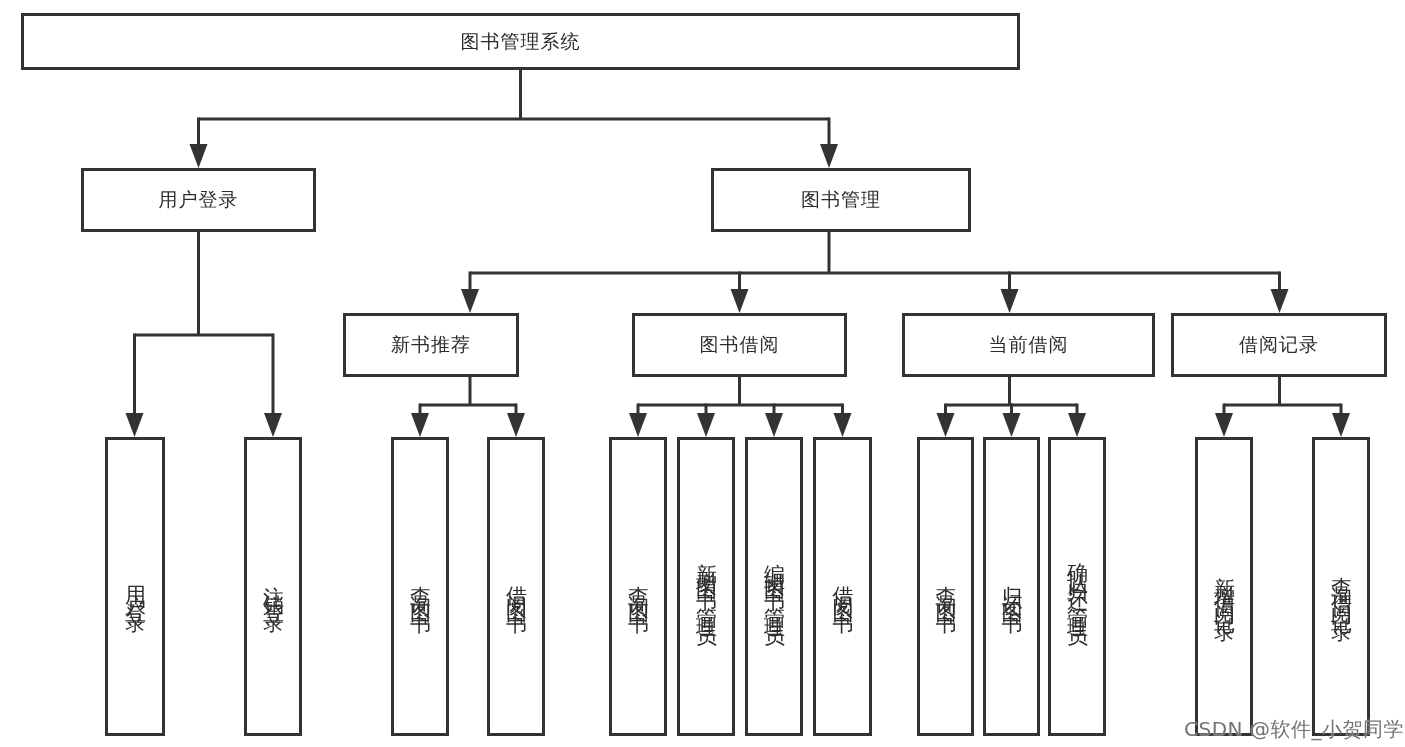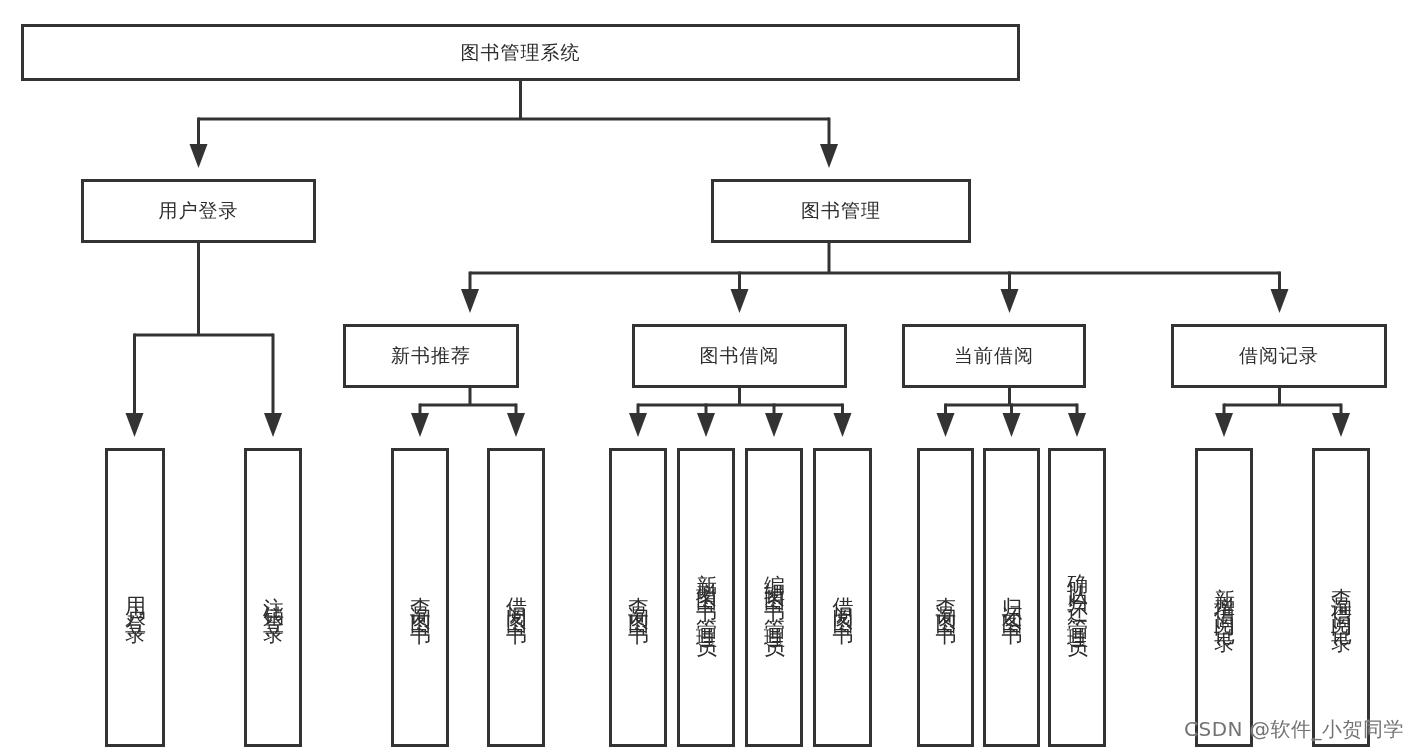--- a/index.html
+++ b/index.html
@@ -4,21 +4,21 @@
 <style>
   html,body{margin:0;padding:0;background:#fff;}
   #stage{
     position:relative;width:1405px;height:747px;background:#ffffff;overflow:hidden;
     font-family:"DejaVu Sans","Liberation Sans",sans-serif;
   }
   #connectors{position:absolute;left:0;top:0;z-index:1;}
   .node{
     position:absolute;box-sizing:border-box;border:3px solid #333333;background:#ffffff;
     display:flex;align-items:center;justify-content:center;z-index:2;
-    color:#2d2d2d;font-size:19px;letter-spacing:1px;white-space:nowrap;margin-top:11px;
+    color:#2d2d2d;font-size:19px;letter-spacing:1px;white-space:nowrap;
   }
   .vnode span{
     writing-mode:vertical-rl;text-orientation:mixed;
     font-size:21px;letter-spacing:9px;line-height:1;
   }
   #watermark{
     position:absolute;left:1184px;top:716px;z-index:5;white-space:nowrap;
     font-size:20px;color:#737373;letter-spacing:0.5px;
     text-shadow:0 0 2px rgba(255,255,255,0.9);
   }
@@ -102,21 +102,21 @@
   <div class="node" style="left:711px;top:168px;width:260px;height:64px">
     <span>图书管理</span>
   </div>
 
   <div class="node" style="left:343px;top:313px;width:176px;height:64px">
     <span>新书推荐</span>
   </div>
   <div class="node" style="left:632px;top:313px;width:215px;height:64px">
     <span>图书借阅</span>
   </div>
-  <div class="node" style="left:902px;top:313px;width:184px;height:64px">
+  <div class="node" style="left:902px;top:313px;width:253px;height:64px">
     <span>当前借阅</span>
   </div>
   <div class="node" style="left:1171px;top:313px;width:216px;height:64px">
     <span>借阅记录</span>
   </div>
 
   <div class="node vnode" style="left:105px;top:437px;width:60px;height:299px">
     <span>用户登录</span>
   </div>
   <div class="node vnode" style="left:244px;top:437px;width:58px;height:299px">

